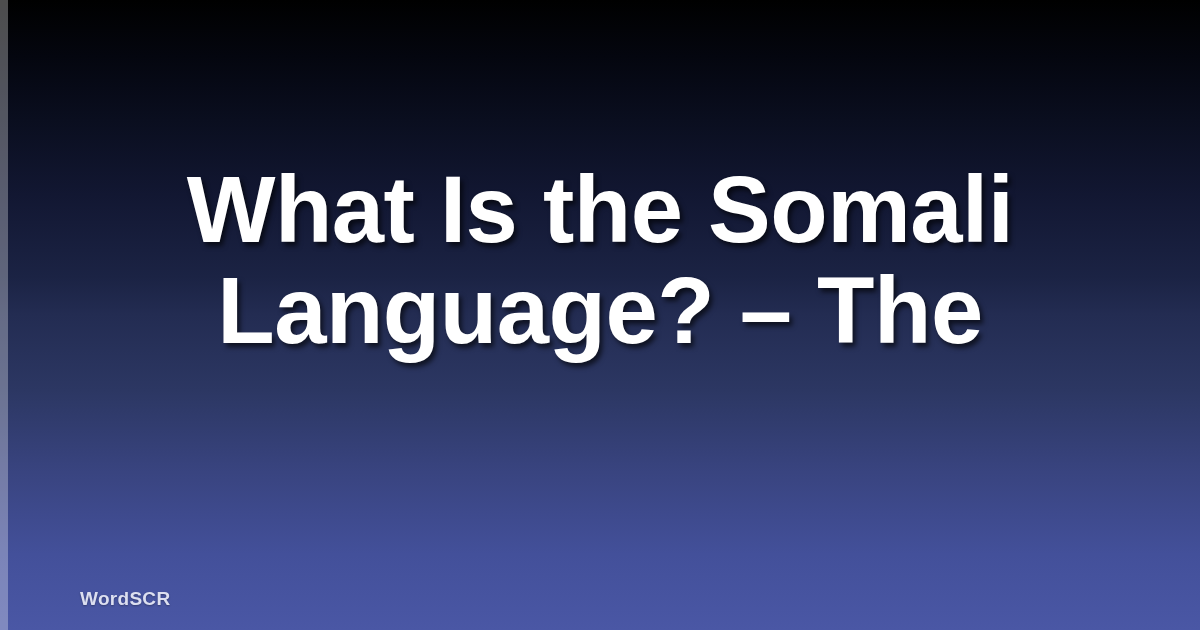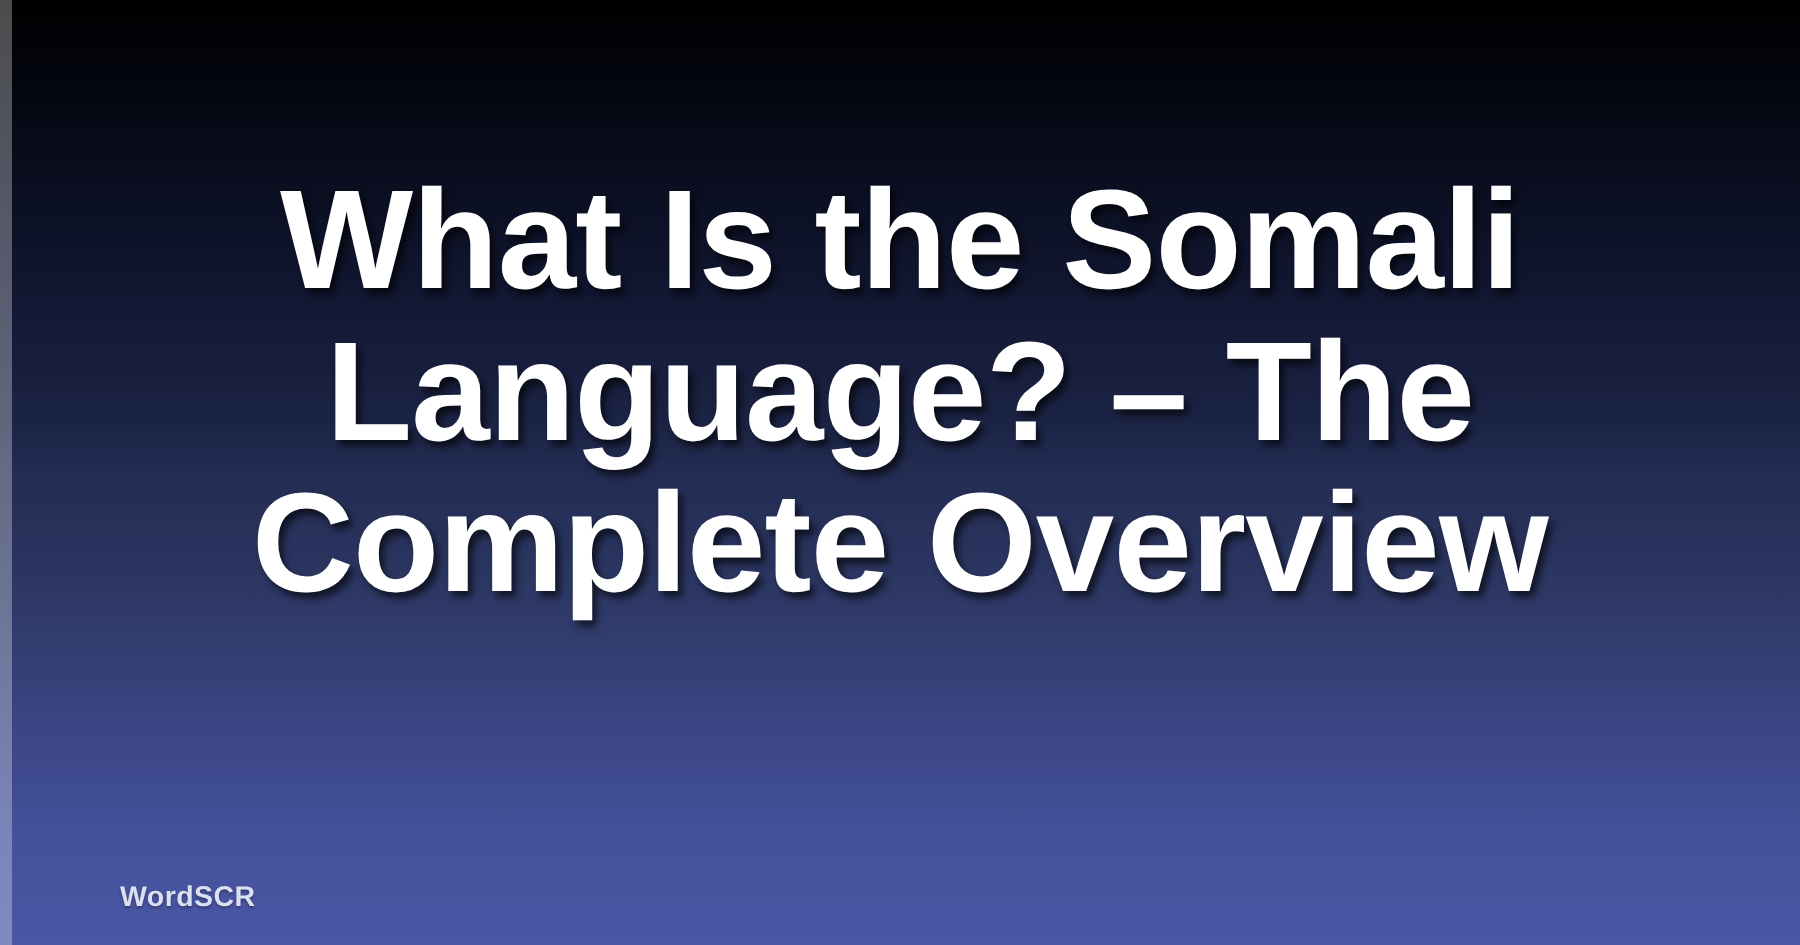--- a/index.html
+++ b/index.html
@@ -86,18 +86,17 @@
 </head>
 <body>
 
 <div id="card">
 
   <div id="left-edge-strip"></div>
 
   <div id="title-block">
     <span class="title-line">What Is the Somali</span>
     <span class="title-line">Language? – The</span>
-    <span class="title-line">Complete Overview</span>
   </div>
 
   <div id="logo">WordSCR</div>
 
 </div>
 
 </body></html>

